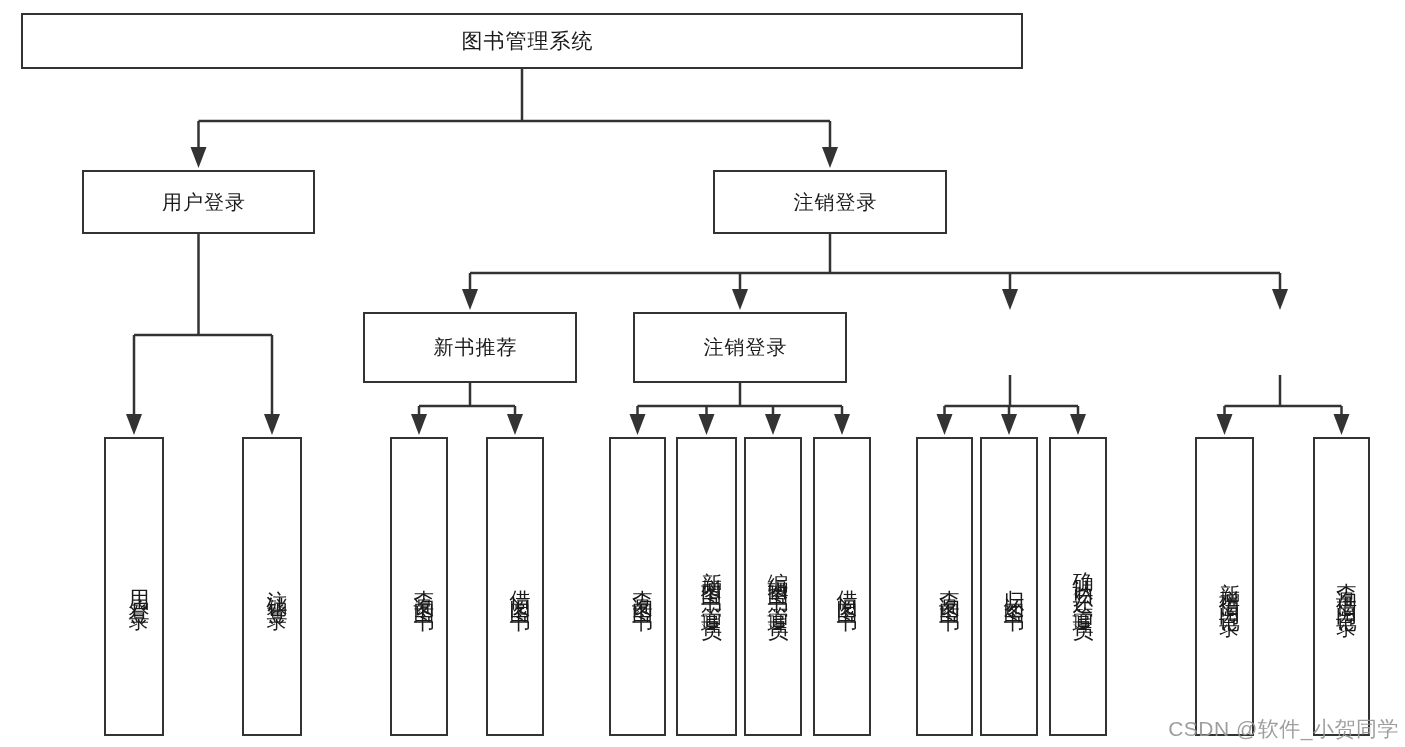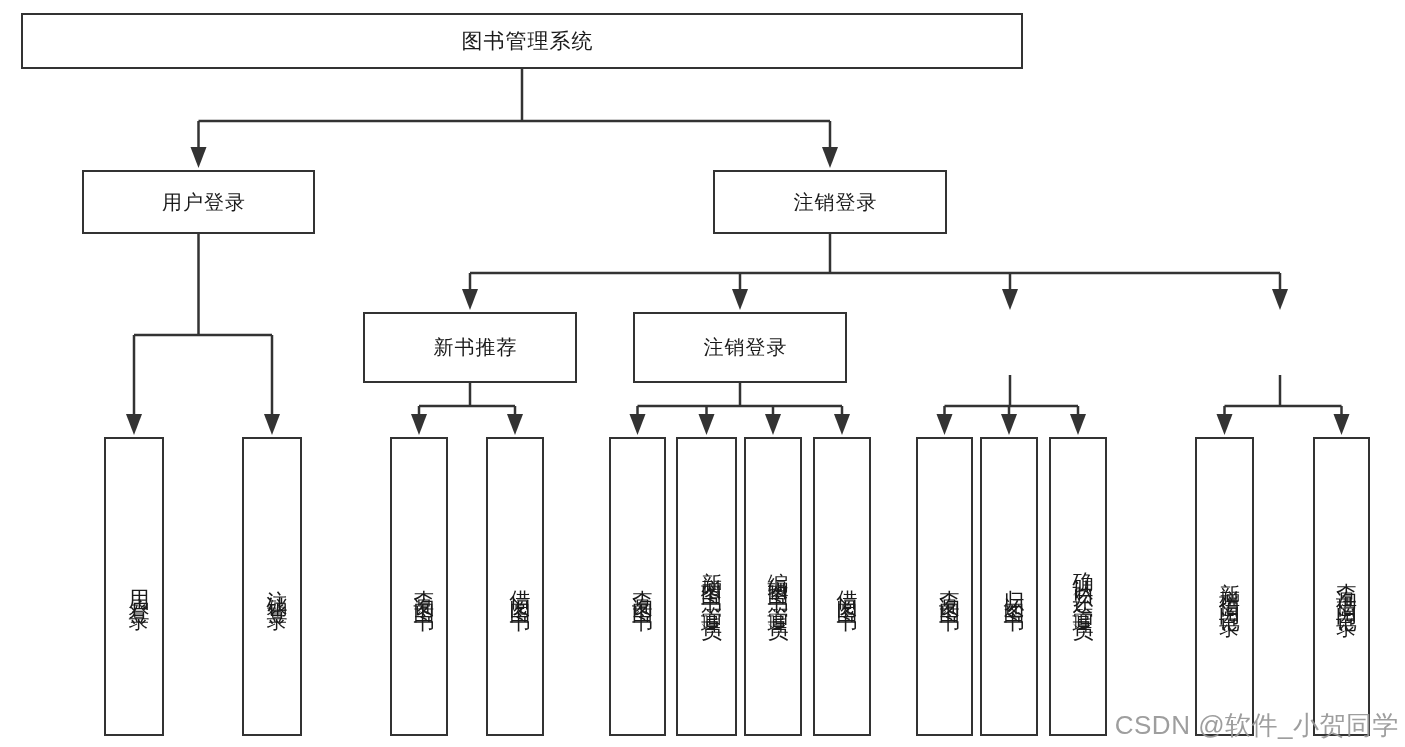--- a/index.html
+++ b/index.html
@@ -37,21 +37,21 @@
     writing-mode:vertical-rl;
     text-orientation:mixed;
     font-size:21px;
     letter-spacing:7px;
     line-height:1;
     white-space:nowrap;
   }
   .watermark{
     position:absolute;z-index:3;
     right:6px;bottom:4px;
-    font-size:26px;
+    font-size:21px;
     letter-spacing:0.5px;
     color:var(--watermark);
     opacity:.92;
   }
 </style>
 </head>
 <body>
 
 <div class="stage">
 

